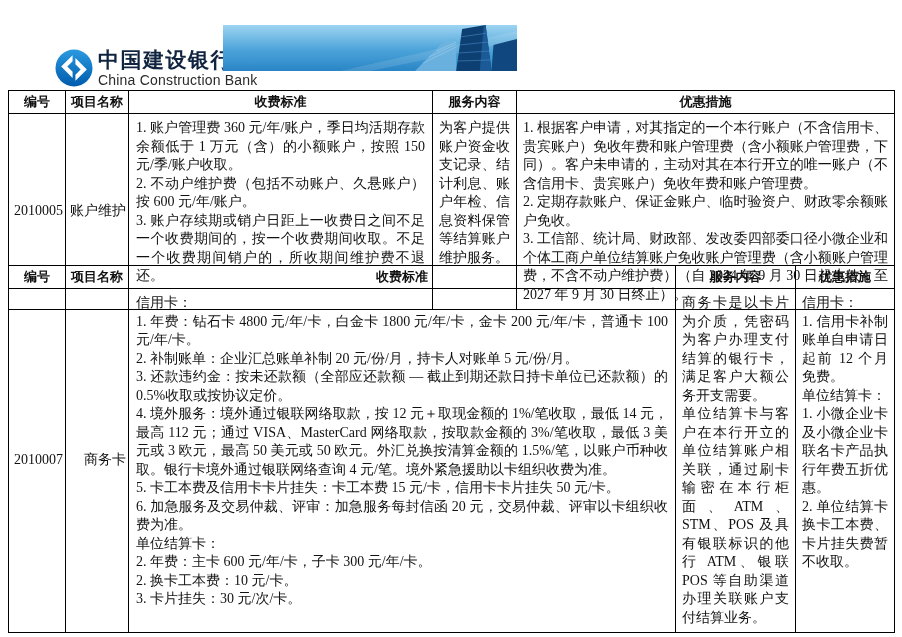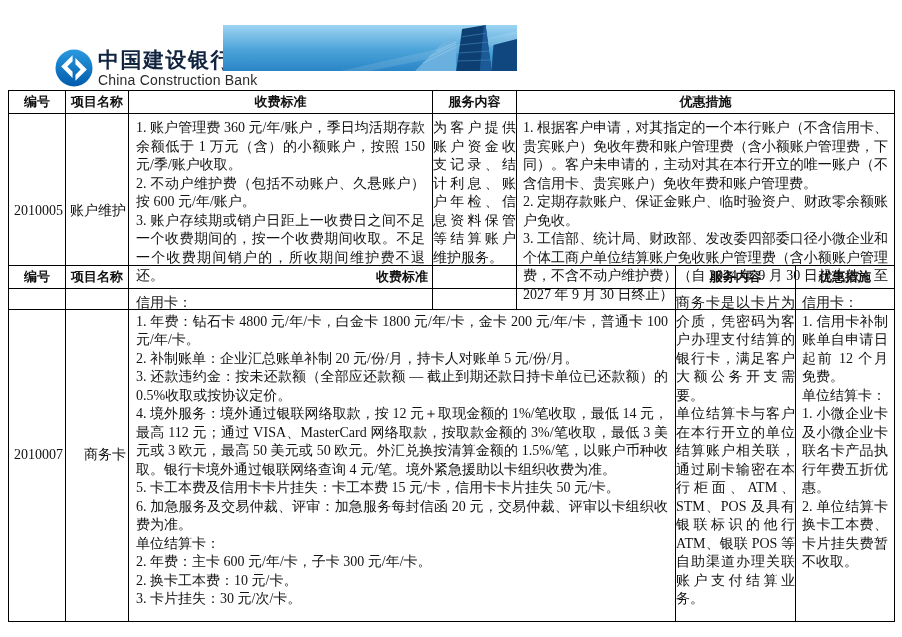--- a/index.html
+++ b/index.html
@@ -27,21 +27,21 @@
   .t2{top:265px;}
   .t th,.t td{border:1.2px solid #000;}
   .t th{
     height:20px;padding:1px 2px;text-align:center;font-weight:bold;font-size:13px;
     font-family:"Liberation Serif","DejaVu Serif",serif;
   }
   .t td{font-size:14px;line-height:18.5px;padding:5px 7px;vertical-align:top;text-align:justify;margin-left:16px;}
   .t1 tbody tr{height:146px;}
   .t2 tbody tr{height:333px;}
   td.c-id,td.c-name{text-align:right;vertical-align:middle;padding:2px;}
-  td.c-svc{padding:5px 0;}
+  td.c-svc{padding:5px 6px;}
   td.c-disc{padding:5px 6px;}
   .line{margin:0;}
 </style>
 </head>
 <body>
 
 <div class="page">
 
   <div class="header">
     <div class="logo-area">

